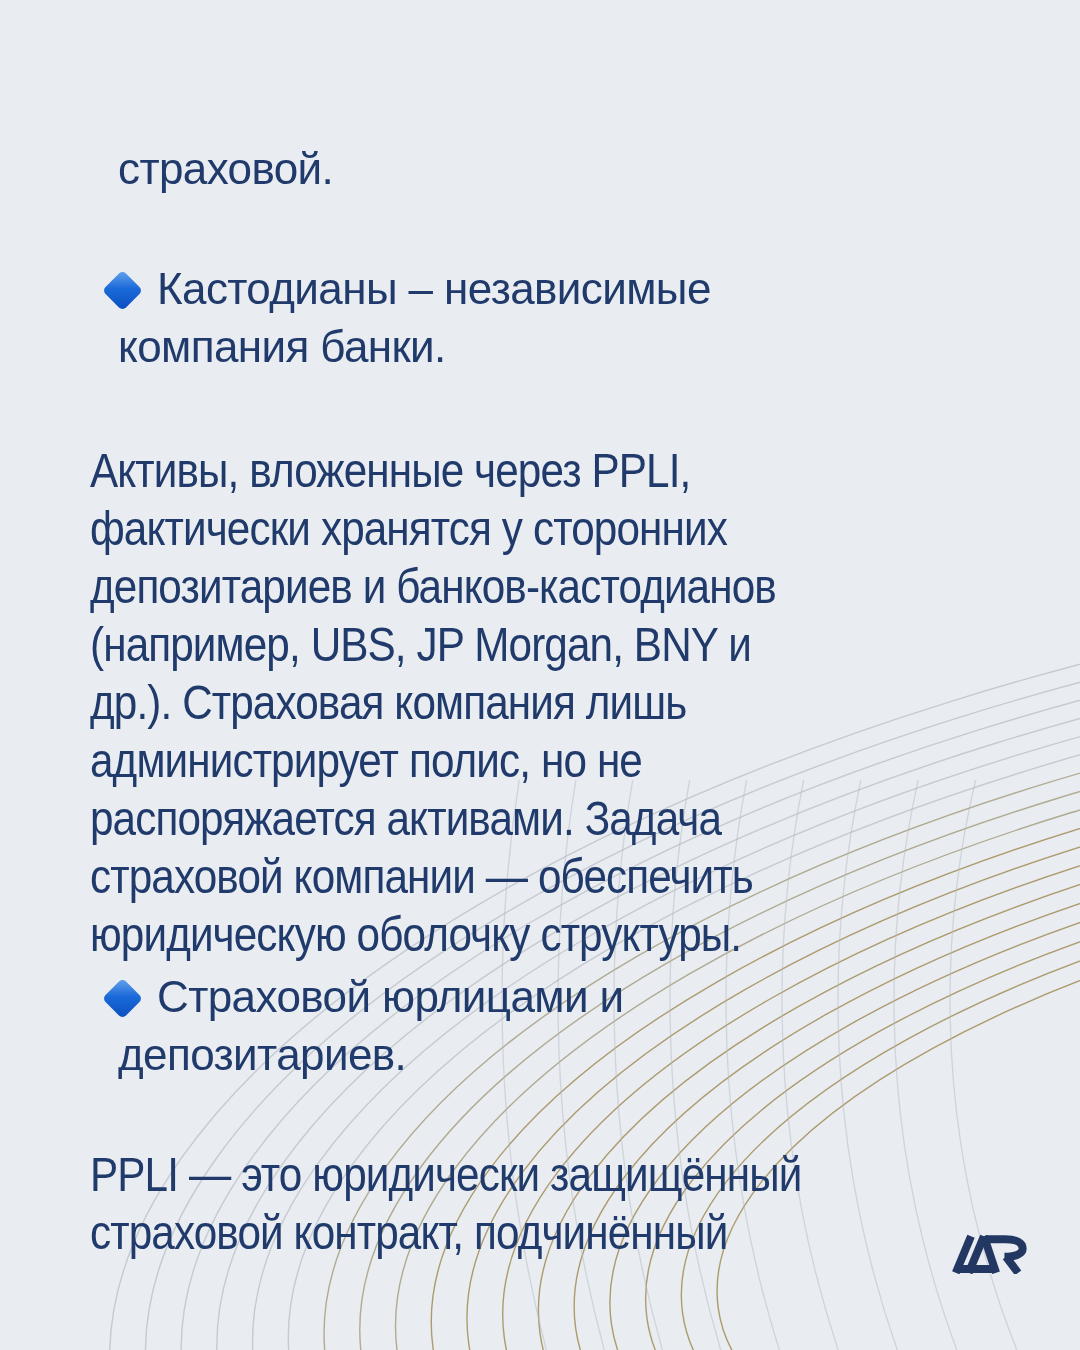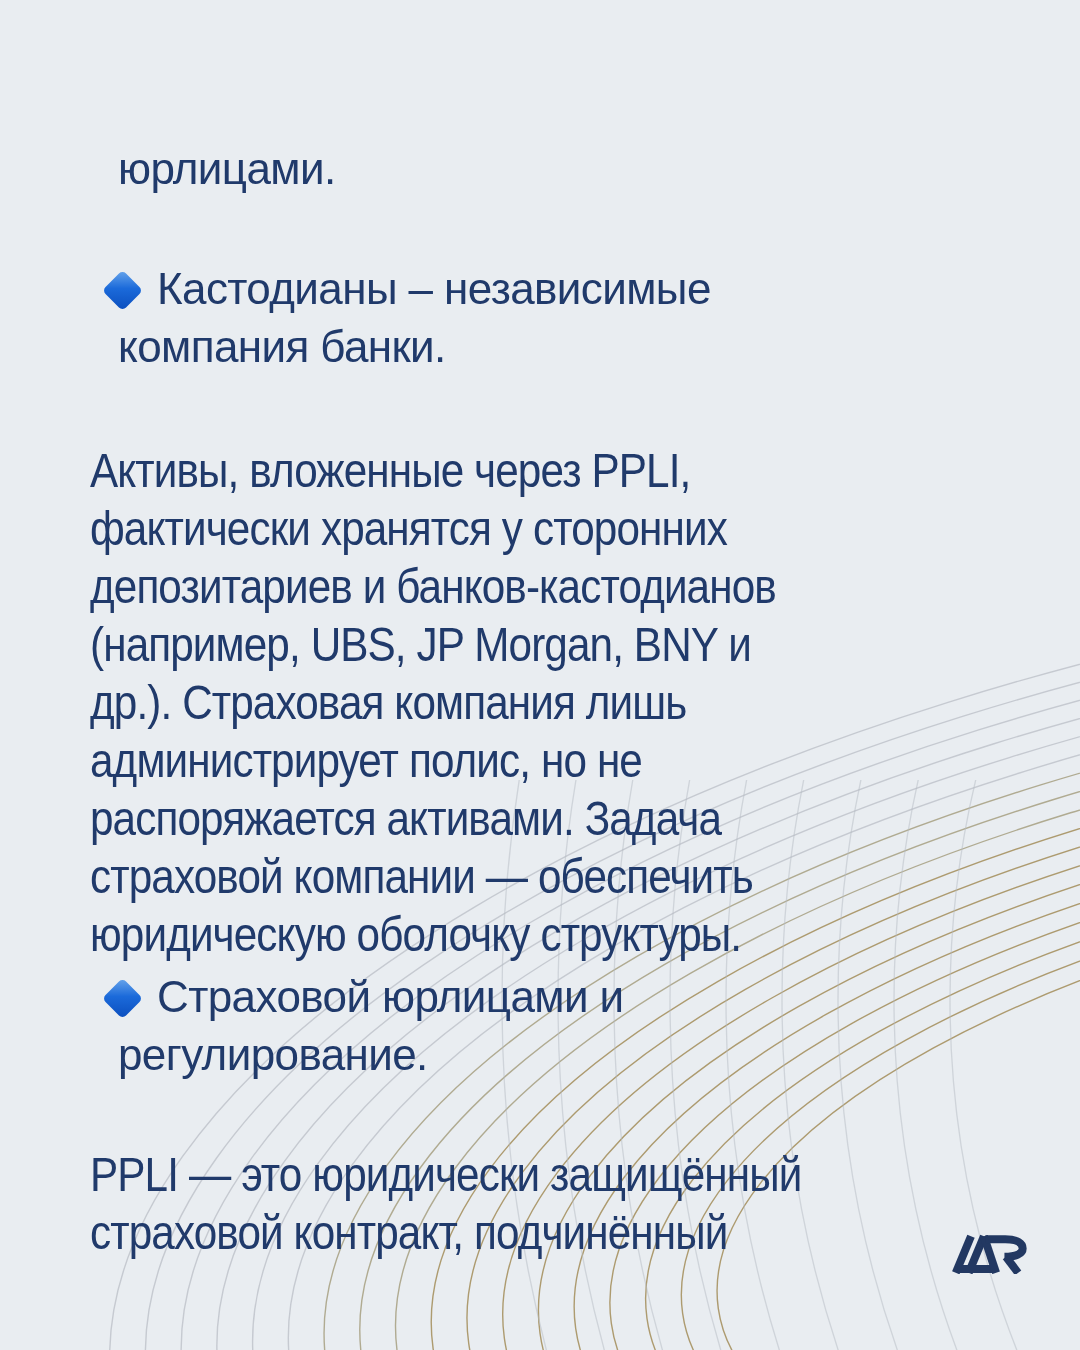--- a/index.html
+++ b/index.html
@@ -92,21 +92,21 @@
         <circle cx="1900" cy="1000" r="1174" stroke="#b6bbc3" stroke-width="1.3" opacity="0.5"></circle>
         <circle cx="1900" cy="1000" r="1230" stroke="#b6bbc3" stroke-width="1.3" opacity="0.5"></circle>
         <circle cx="1900" cy="1000" r="1286" stroke="#b6bbc3" stroke-width="1.3" opacity="0.5"></circle>
         <circle cx="1900" cy="1000" r="1342" stroke="#b6bbc3" stroke-width="1.3" opacity="0.5"></circle>
         <circle cx="1900" cy="1000" r="1398" stroke="#b6bbc3" stroke-width="1.3" opacity="0.5"></circle>
       </g>
   </svg>
 
   <div class="content">
 
-    <div class="intro heading-line">юрлицами.</div>
+    <div class="intro heading-line">страховой.</div>
 
     <section class="bullet-block bullet1">
       <div class="heading-line">
         <span class="diamond"></span><span>Кастодианы – независимые</span>
       </div>
       <div class="heading-line wrapped">компания банки.</div>
     </section>
 
     <section class="para para1">
       <div class="para-line">Активы, вложенные через PPLI,</div>
@@ -117,21 +117,21 @@
       <div class="para-line">администрирует полис, но не</div>
       <div class="para-line">распоряжается активами. Задача</div>
       <div class="para-line">страховой компании — обеспечить</div>
       <div class="para-line">юридическую оболочку структуры.</div>
     </section>
 
     <section class="bullet-block bullet2">
       <div class="heading-line">
         <span class="diamond"></span><span>Страховой юрлицами и</span>
       </div>
-      <div class="heading-line wrapped">регулирование.</div>
+      <div class="heading-line wrapped">депозитариев.</div>
     </section>
 
     <section class="para para2">
       <div class="para-line">PPLI — это юридически защищённый</div>
       <div class="para-line">страховой контракт, подчинённый</div>
     </section>
 
   </div>
 
   <div class="logo">

